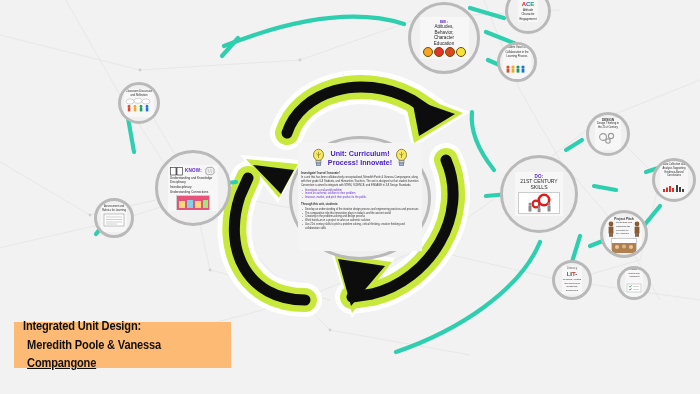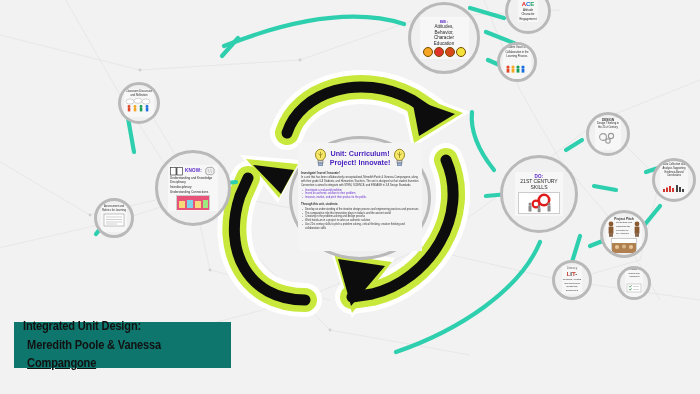--- a/index.html
+++ b/index.html
@@ -67,21 +67,21 @@
   .tiny{font-size:2.6px;line-height:1.5;color:#333;text-align:left;}
   .tiny b{font-size:2.8px;}
   .tiny .purple{color:#6a2fd0;}
   .bullets{padding-left:4px;margin:1px 0 0 0;}
   .bullets li{list-style:none;position:relative;}
   .bullets li:before{content:"-";position:absolute;left:-3px;}
 
   
   #title-banner{
     position:absolute;left:14px;top:322px;width:217px;height:46px;
-    background:#0f766e;
+    background:#fdba74;
     display:flex;flex-direction:column;justify-content:center;
     padding-left:9px;box-sizing:border-box;
   }
   #title-banner .line{
     font-size:13.5px;color:#111;font-weight:bold;
     font-family:"Liberation Sans Narrow","Liberation Sans",sans-serif;
     letter-spacing:-.2px;line-height:1.38;
     transform:scaleX(.82);transform-origin:left center;
   }
   #title-banner .line2{padding-left:5px;}
@@ -195,21 +195,21 @@
   <div id="center-card">
     <div id="center-head">
       <svg class="bulb" width="15" height="20" viewBox="0 0 24 32">
         <ellipse cx="12" cy="11" rx="8" ry="9" fill="#f6e96a" stroke="#8a7a10" stroke-width="1.4"></ellipse>
         <rect x="8" y="20" width="8" height="4" fill="#cfcfcf" stroke="#777" stroke-width="1"></rect>
         <rect x="8.5" y="24" width="7" height="4" fill="#9fb6d8" stroke="#5a6f8c" stroke-width="1"></rect>
         <path d="M12 6 L12 16 M8.5 9 L12 12 L15.5 9" stroke="#8a7a10" stroke-width="1.1" fill="none"></path>
       </svg>
       <div id="center-title">
         <span>Unit: Curriculum!</span><br>
-        <span>Project! Innovate!</span>
+        <span>Process! Innovate!</span>
       </div>
       <svg class="bulb" width="15" height="20" viewBox="0 0 24 32">
         <ellipse cx="12" cy="11" rx="8" ry="9" fill="#f6e96a" stroke="#8a7a10" stroke-width="1.4"></ellipse>
         <rect x="8" y="20" width="8" height="4" fill="#cfcfcf" stroke="#777" stroke-width="1"></rect>
         <rect x="8.5" y="24" width="7" height="4" fill="#9fb6d8" stroke="#5a6f8c" stroke-width="1"></rect>
         <path d="M12 6 L12 16 M8.5 9 L12 12 L15.5 9" stroke="#8a7a10" stroke-width="1.1" fill="none"></path>
       </svg>
     </div>
 
     <div class="tiny">

